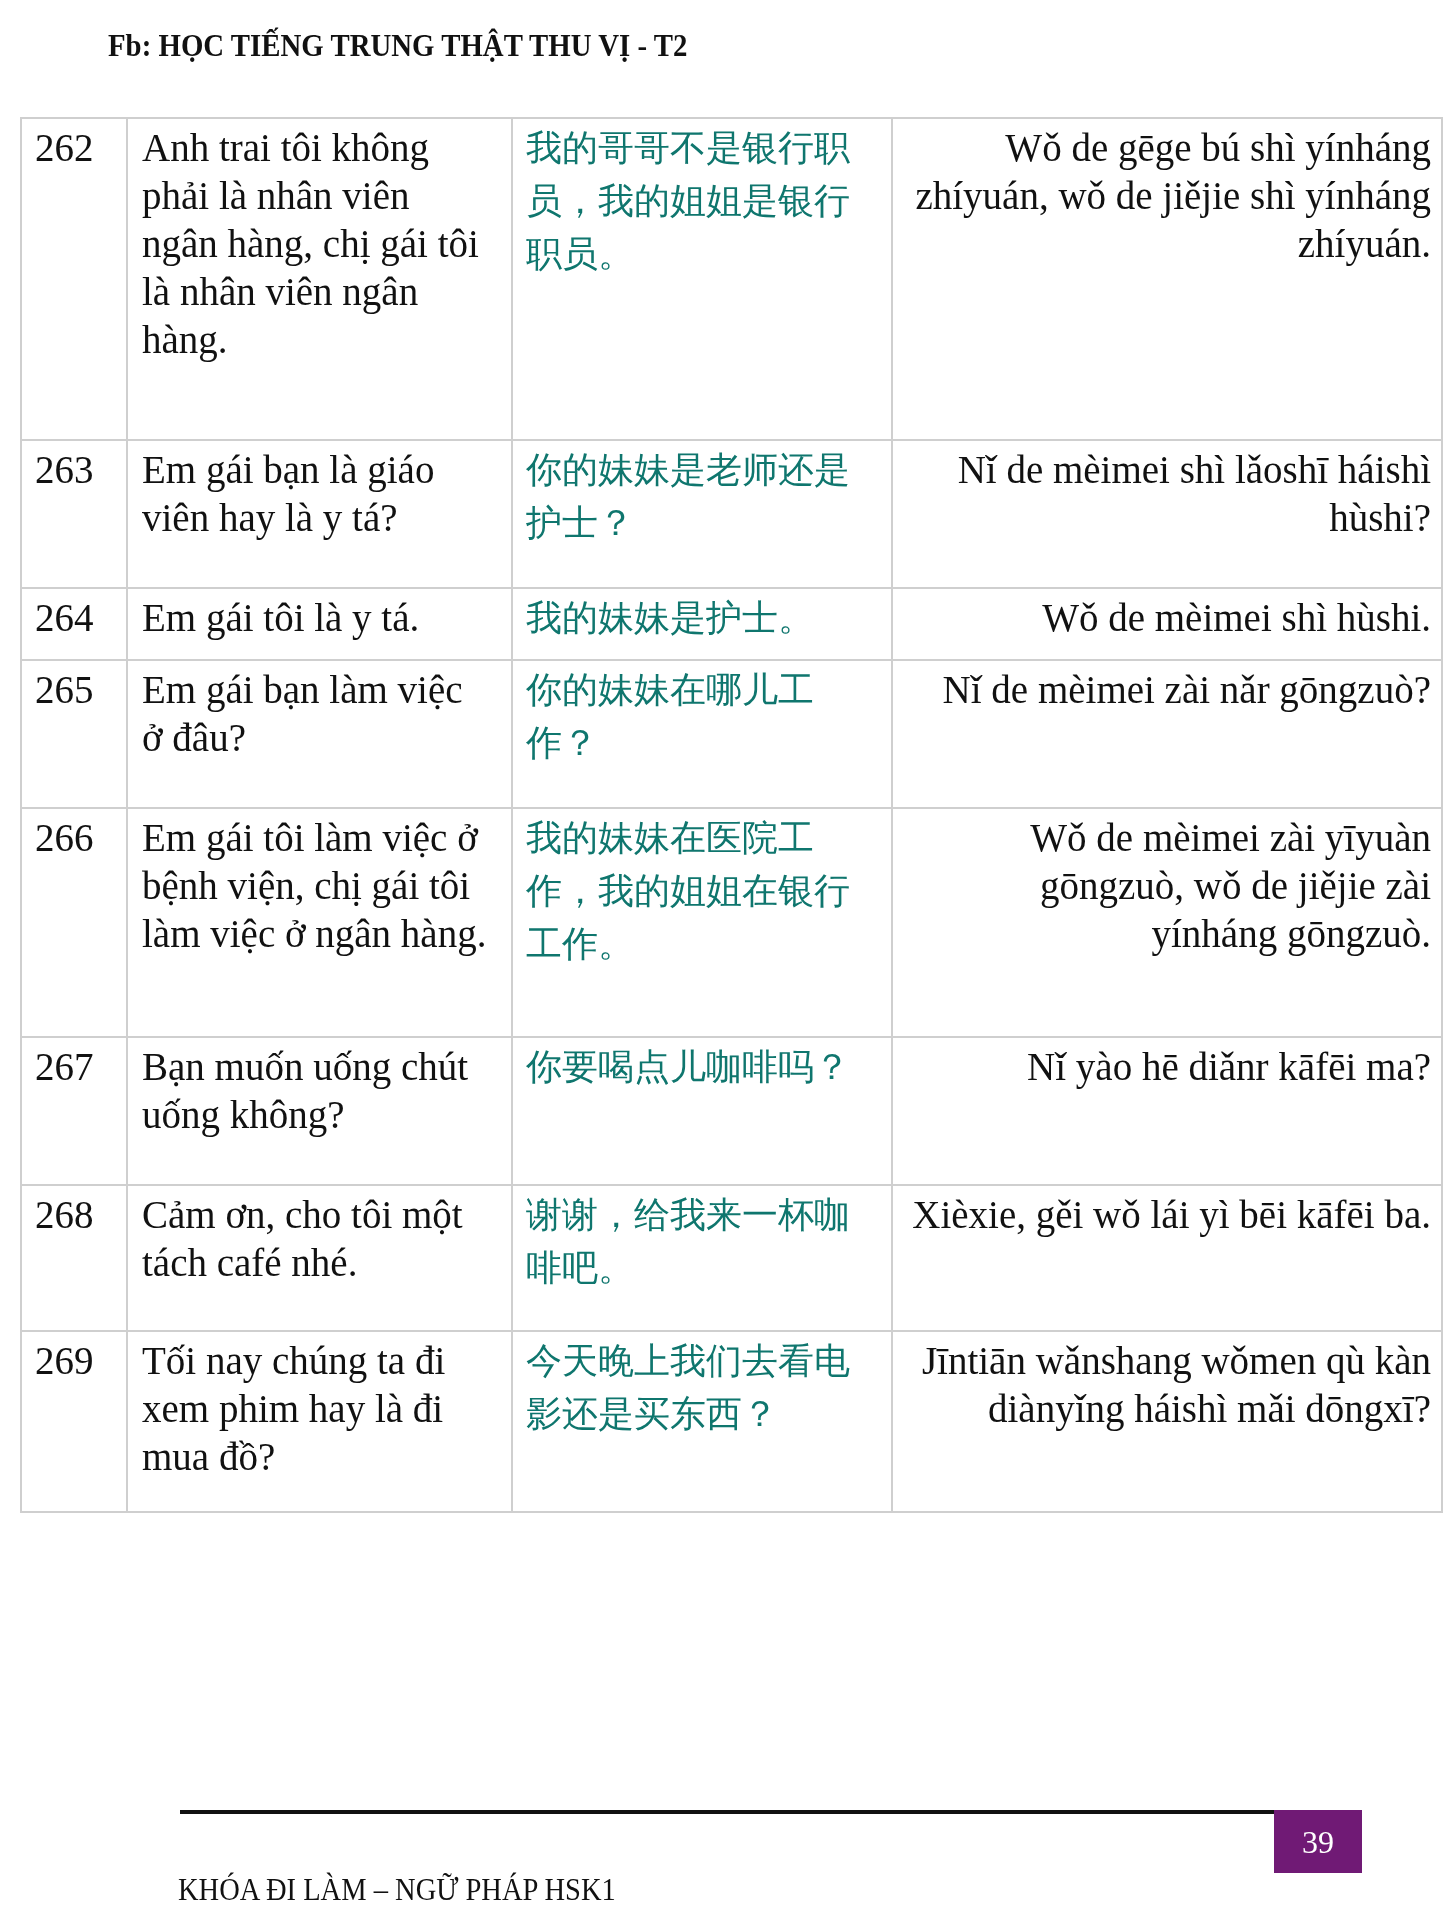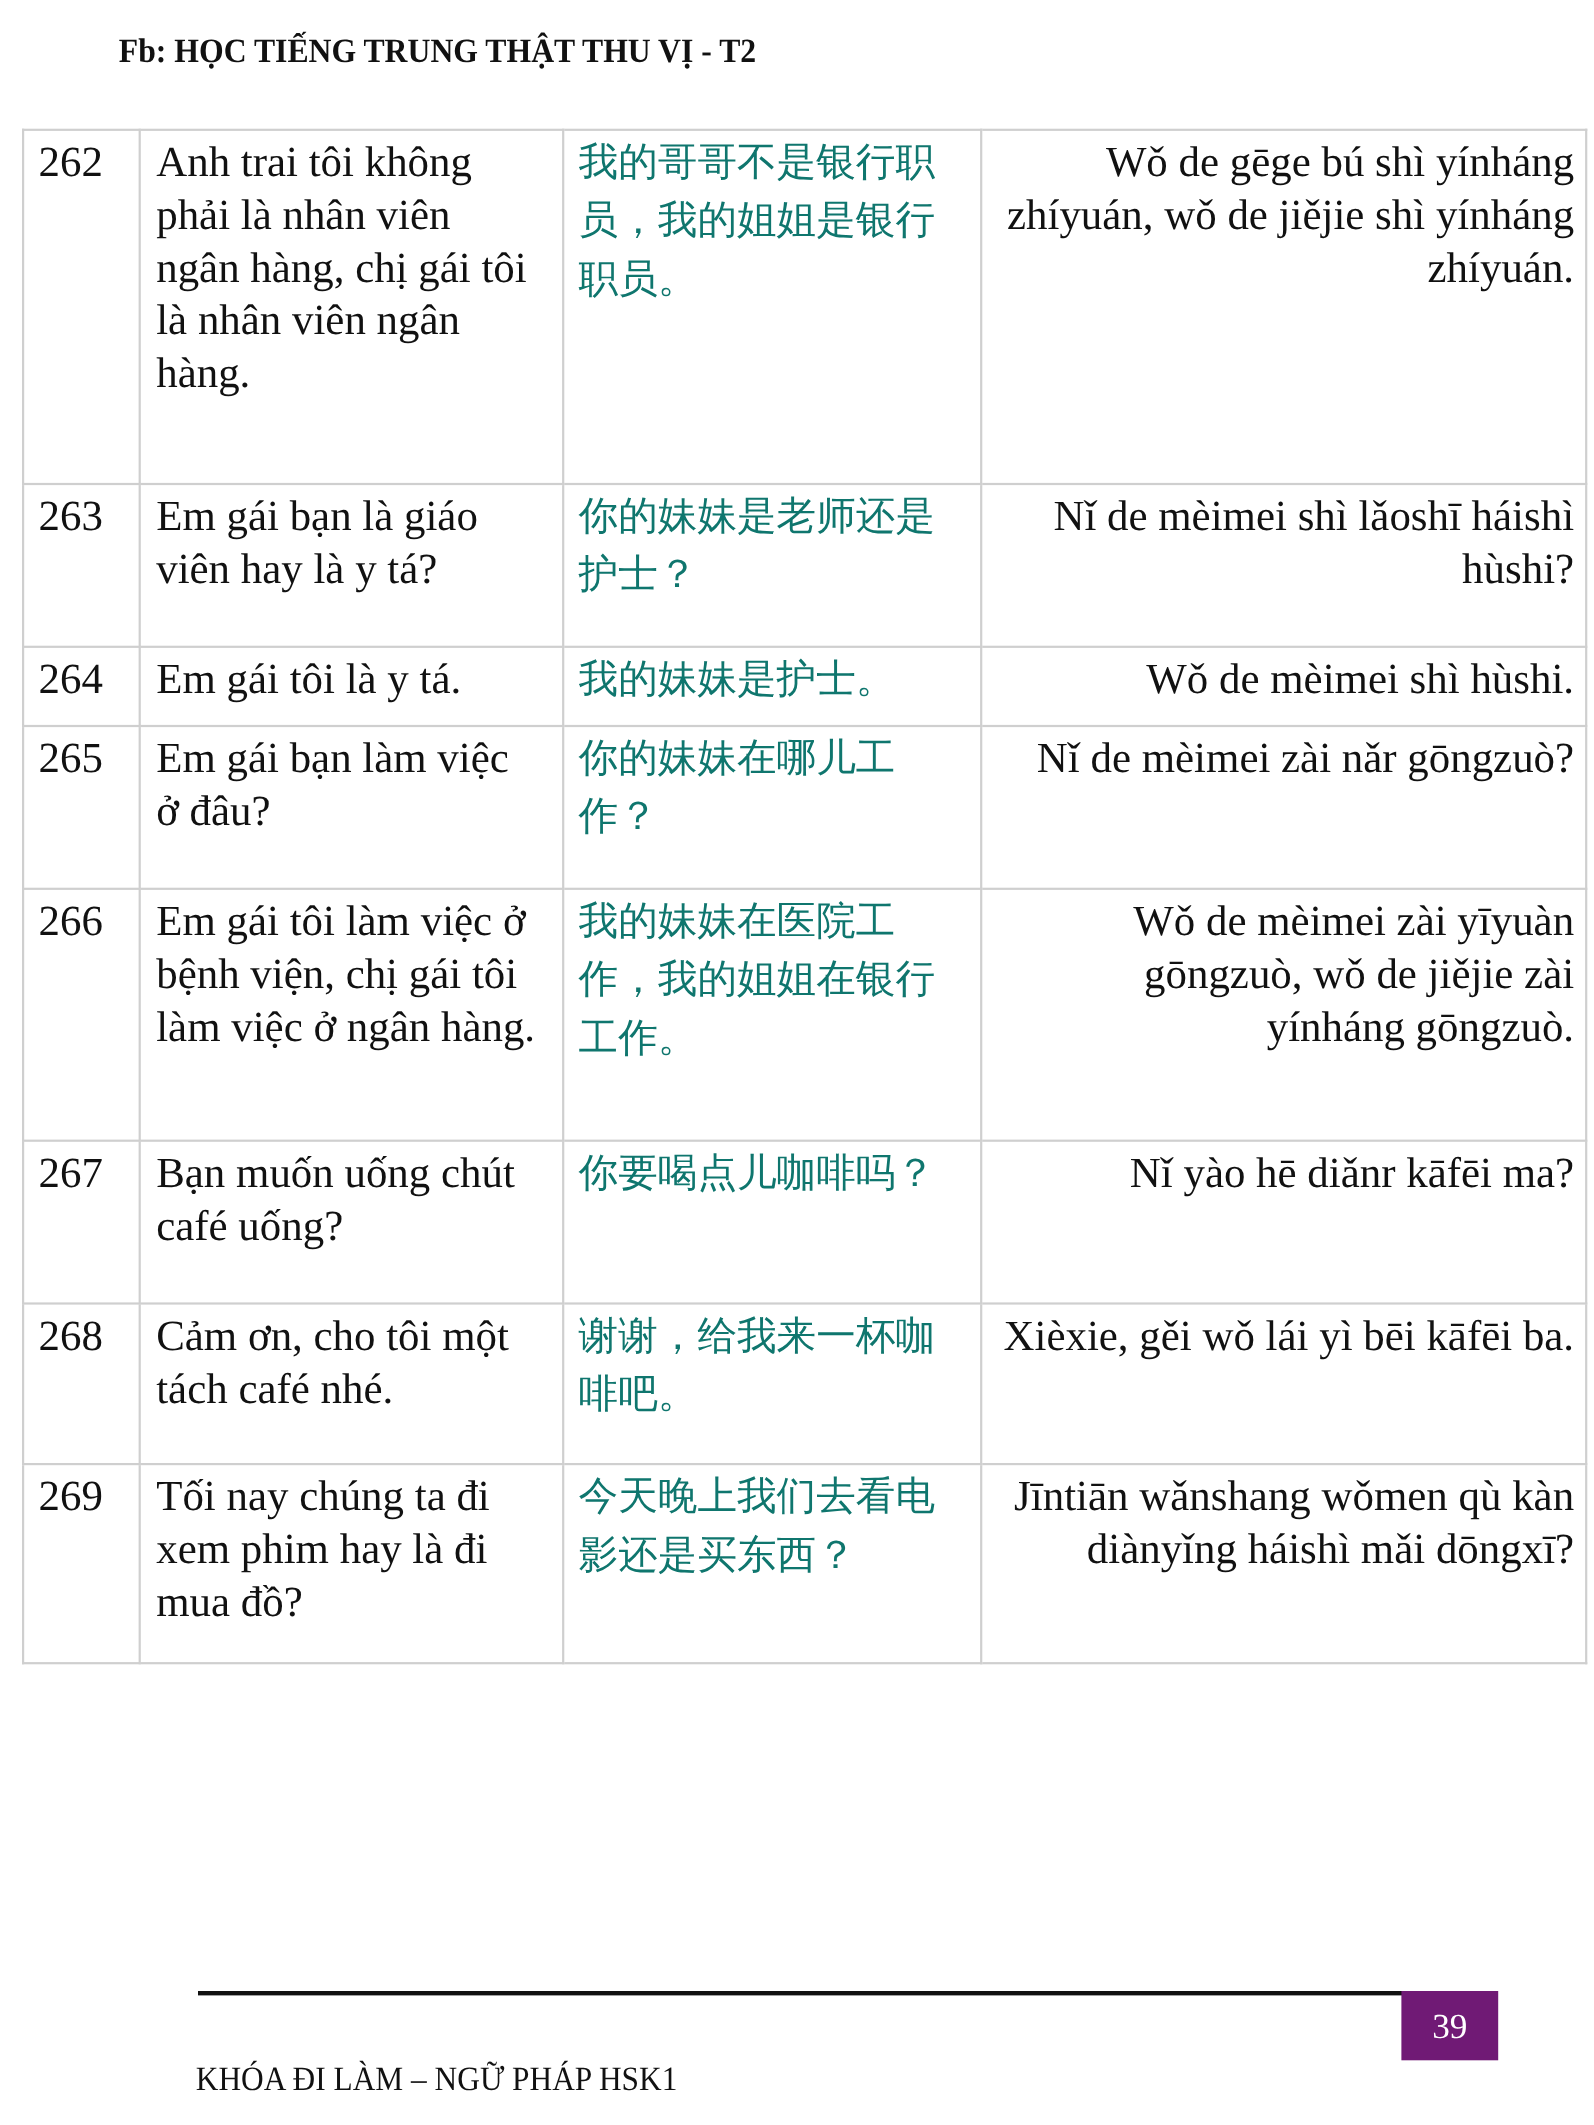--- a/index.html
+++ b/index.html
@@ -128,21 +128,21 @@
         </td>
       <td class="col-py">
           <div class="cell-inner">Wǒ de mèimei zài yīyuàn gōngzuò, wǒ de jiějie zài yínháng gōngzuò.</div>
         </td>
     </tr>
     <tr style="height:148px">
       <td class="col-num">
           <div class="cell-inner num">267</div>
         </td>
       <td class="col-vi">
-          <div class="cell-inner">Bạn muốn uống chút café uống?</div>
+          <div class="cell-inner">Bạn muốn uống chút uống không?</div>
         </td>
       <td class="col-zh">
           <div class="cell-inner">你要喝点儿咖啡吗？</div>
         </td>
       <td class="col-py">
           <div class="cell-inner">Nǐ yào hē diǎnr kāfēi ma?</div>
         </td>
     </tr>
     <tr style="height:146px">
       <td class="col-num">

